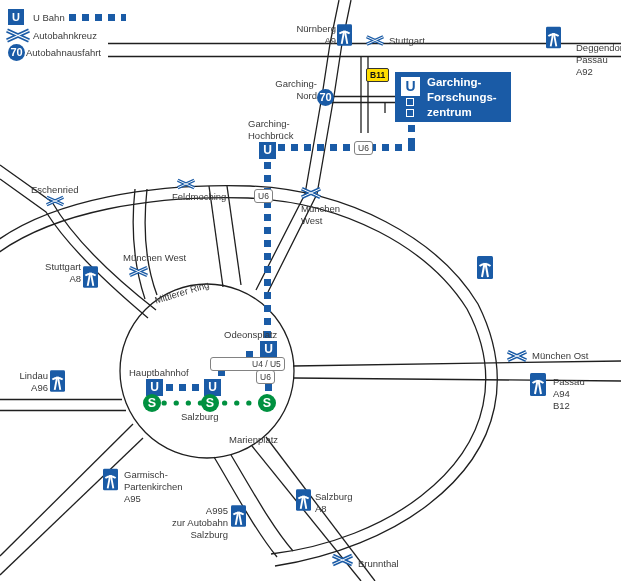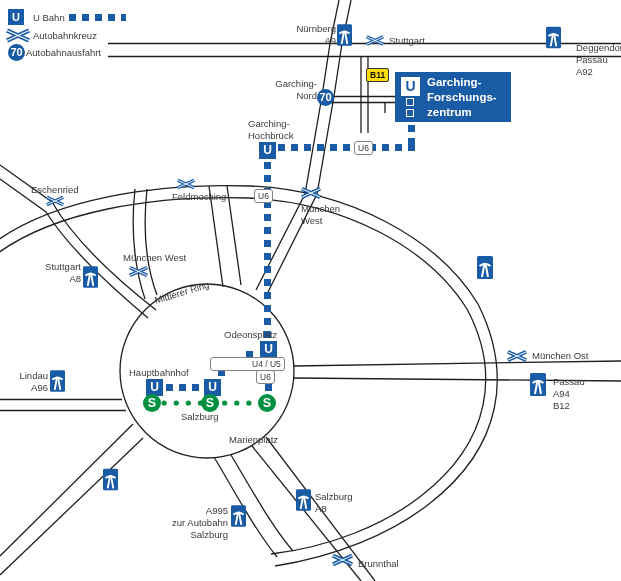--- a/index.html
+++ b/index.html
@@ -227,20 +227,23 @@
   <div class="lbl" style="left:224px;top:329px;">Odeonsplatz</div>
   <div class="lbl" style="left:129px;top:367px;">Hauptbahnhof</div>
   <div class="lbl" style="left:181px;top:411px;">Salzburg</div>
   <div class="lbl" style="left:229px;top:406px;margin-top:28px;">Marienplatz</div>
   <div class="lbl r" style="right:573px;top:370px;">Lindau
 A96</div>
   <div class="lbl" style="left:532px;top:350px;">München Ost</div>
   <div class="lbl" style="left:553px;top:376px;">Passau
 A94
 B12</div>
+  <div class="lbl" style="left:124px;top:469px;">Garmisch-
+Partenkirchen
+A95</div>
   <div class="lbl r" style="right:393px;top:505px;">A995
 zur Autobahn
 Salzburg</div>
   <div class="lbl" style="left:315px;top:491px;">Salzburg
 A8</div>
   <div class="lbl" style="left:358px;top:558px;">Brunnthal</div>
 
 </div>
 
 </body></html>

